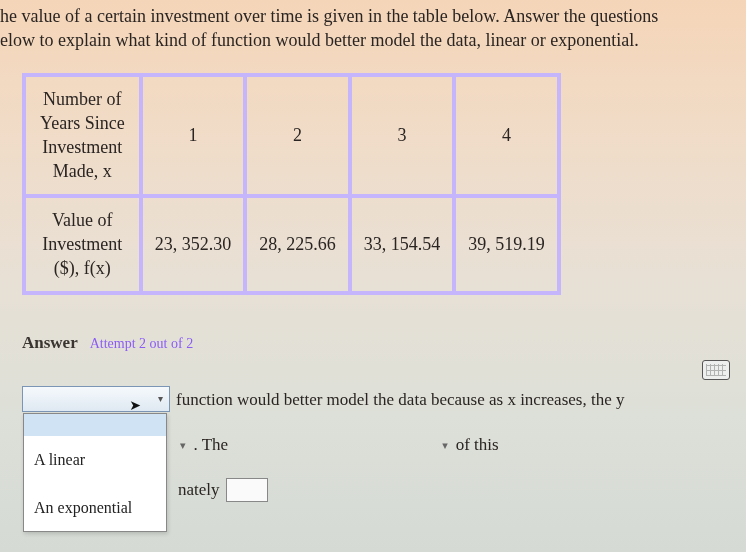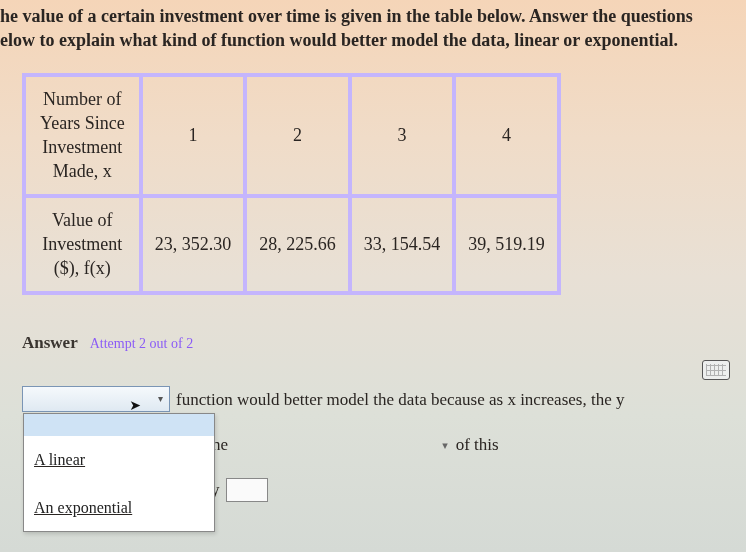--- a/index.html
+++ b/index.html
@@ -9,21 +9,21 @@
   height: 552px;
   background: linear-gradient(180deg, #f5d5b8 0%, #f0dcc8 25%, #e8e0d5 50%, #dde0d8 75%, #d5dad5 100%);
   overflow: hidden;
   position: relative;
 }
 .question-text {
   padding: 4px 8px 12px 0;
   font-size: 18px;
   line-height: 1.35;
   color: #2a2522;
-  font-weight: 700;
+  font-weight: 400;
 }
 .data-table {
   border-collapse: collapse;
   margin: 8px 0 0 22px;
   background: transparent;
 }
 .data-table td, .data-table th {
   border: 4px solid #c4b5fd;
   padding: 10px 12px;
   text-align: center;
@@ -81,26 +81,25 @@
   position: absolute;
   right: 28px;
   top: 4px;
   font-size: 14px;
   color: #111;
 }
 .dropdown-list {
   position: absolute;
   top: 26px;
   left: 0;
-  width: 192px;
+  width: 144px;
   background: #fff;
   border: 1px solid #888;
   z-index: 5;
   box-shadow: 1px 2px 4px rgba(0,0,0,0.15);
-  text-decoration: underline;
 }
 .dropdown-list .opt {
   padding: 6px 10px;
   font-size: 16px;
   color: #222;
   cursor: pointer;
 }
 .dropdown-list .opt.blank {
   background: #cfe3f5;
   height: 22px;

